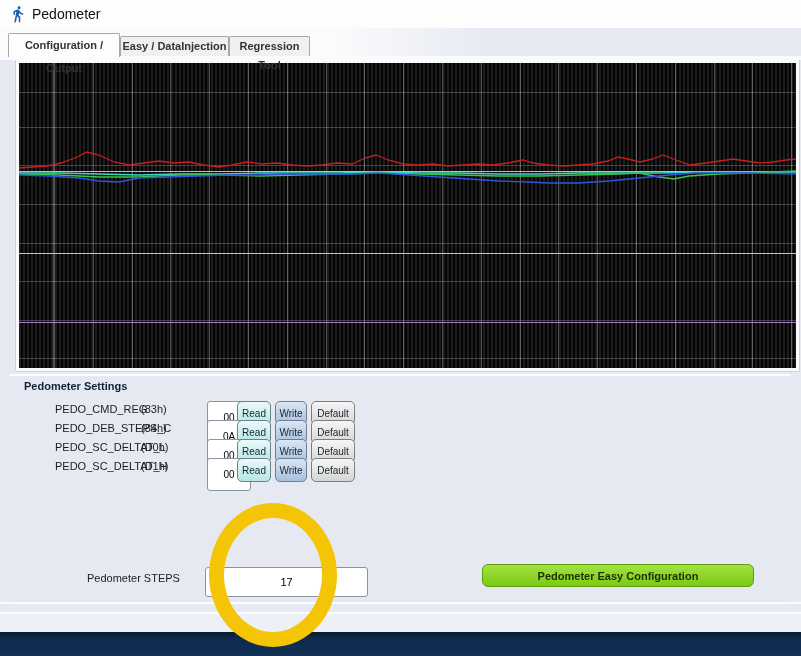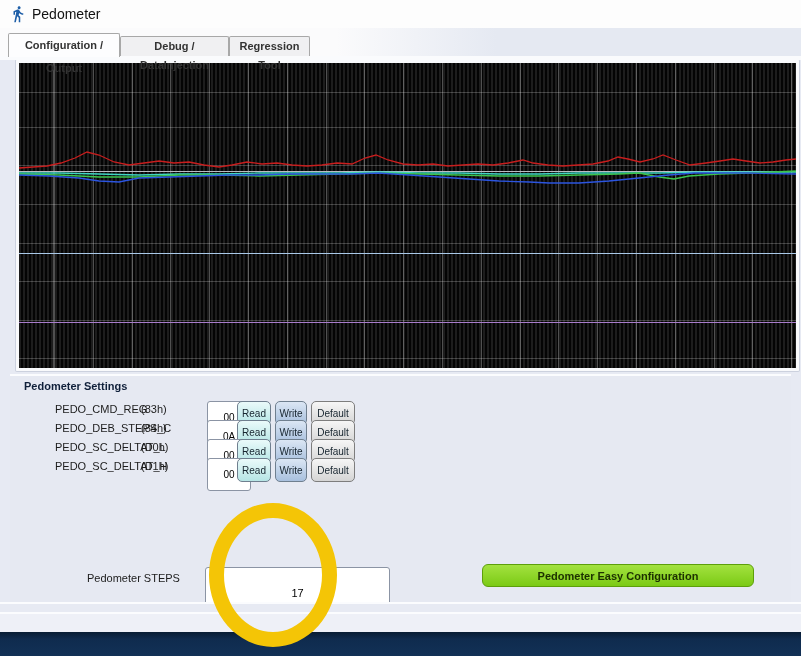--- a/index.html
+++ b/index.html
@@ -48,21 +48,21 @@
     font-family:"Liberation Sans",sans-serif;background:#fff;padding:8px;}
   .btn{position:absolute;top:0;height:24px;box-sizing:border-box;border:1px solid #6f7f8f;
     border-radius:5px;font-size:10px;text-align:center;line-height:15px;color:#17252f;
     font-family:Liberation Sans, sans-serif;padding:0;cursor:default;}
   .btn-read{left:227px;width:34px;background:linear-gradient(#eafafa,#b6e5e5);}
   .btn-write{left:265px;width:32px;background:linear-gradient(#dbe6f4,#a8c0de);}
   .btn-default{left:301px;width:44px;background:linear-gradient(#f6f6f6,#d5d5d5);border-color:#7d7d7d;}
   .steps-label{position:absolute;left:45px;top:196px;font-size:11px;color:#1c1c1c;padding-left:32px;}
   .steps-input{position:absolute;left:195px;top:191px;width:151px;height:18px;
     border:1px solid #8b94a4;border-radius:3px;text-align:center;font-size:11px;
-    font-family:"Liberation Sans",sans-serif;background:#fff;padding:16px;}
+    font-family:"Liberation Sans",sans-serif;background:#fff;padding:5px;}
   .easy-config-button{position:absolute;left:472px;top:188px;width:272px;height:23px;
     background:linear-gradient(#a3e23f,#7bca15);border:1px solid #5d9f0b;border-radius:6px;
     font-size:11px;font-weight:bold;color:#1c3000;font-family:"Liberation Sans",sans-serif;
     cursor:default;}
   
   .panel-line-1{position:absolute;left:0;top:602px;width:801px;height:2px;background:#fbfcfe;}
   .panel-band{position:absolute;left:0;top:604px;width:801px;height:8px;background:#e7eaf3;}
   .panel-line-2{position:absolute;left:0;top:612px;width:801px;height:2px;background:#fbfcfe;}
   .panel-band-2{position:absolute;left:0;top:614px;width:801px;height:18px;background:#eef0f7;}
   .footer-bar{position:absolute;left:0;top:632px;width:801px;height:24px;
@@ -81,21 +81,21 @@
   <span class="app-title">Pedometer</span>
 </div>
 
 <div class="content-panel"></div>
 
 <div class="tab-strip"></div>
 <div class="tab active">
   <span>Configuration / Output</span>
 </div>
 <div class="tab t2">
-  <span>Debug / DataInjection</span>
+  <span>Easy / DataInjection</span>
 </div>
 <div class="tab t3">
   <span>Regression Tool</span>
 </div>
 <div class="tab-strip-divider"></div>
 
 <div class="signal-chart">
   <div class="chart-plot">
     <div id="ref-lines">
         <div class="ref-line" style="top: 108px; background: rgb(185, 189, 196);"></div>

